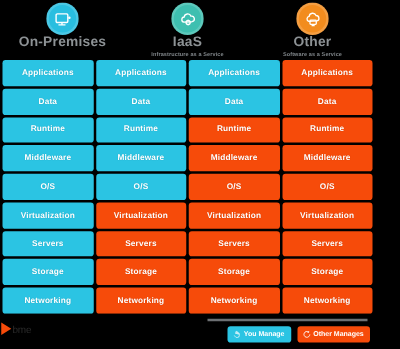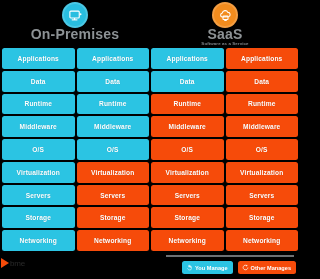--- a/index.html
+++ b/index.html
@@ -20,21 +20,21 @@
     padding-top: 2px;
   }
   .head-icon {
     width: 26px; height: 26px; border-radius: 50%;
     display: flex; align-items: center; justify-content: center;
     border: 2px solid rgba(255,255,255,0.16);
     margin-bottom: 1px;
   }
   .head-icon svg { display: block; }
   .head-title {
-    font-size: 14px; font-weight: bold; color: #8d9295;
+    font-size: 11px; font-weight: bold; color: #8d9295;
     letter-spacing: .2px; line-height: 10px; white-space: nowrap;
   }
   .head-sub {
     font-size: 4.4px; font-weight: bold; color: #80868a;
     letter-spacing: .1px; line-height: 7px; white-space: nowrap;
     margin-top: 1px;
   }
 
   
   .grid {
@@ -94,31 +94,43 @@
           <rect x="3" y="5" width="15" height="11" rx="1.5"></rect>
           <line x1="6" y1="19" x2="15" y2="19"></line>
           <line x1="10.5" y1="16" x2="10.5" y2="19"></line>
           <circle cx="20" cy="10" r="1.6" fill="#ffffff" stroke="none"></circle>
         </svg>
       </div>
       <div class="head-title">On-Premises</div>
       <div class="head-sub"></div>
     </div>
 
+    <div class="head-col">
+      <div class="head-icon" style="background:#3EBFB0">
+        <svg width="15" height="15" viewBox="0 0 24 24" fill="none" stroke="#ffffff" stroke-width="1.7">
+          <path d="M6.5 15.5a3.3 3.3 0 0 1 .4-6.5 4.6 4.6 0 0 1 8.8-1.1 3.6 3.6 0 0 1 1.3 7.1z"></path>
+          <circle cx="12" cy="16" r="2.6"></circle>
+          <line x1="12" y1="12.4" x2="12" y2="13.4"></line>
+          <line x1="12" y1="18.6" x2="12" y2="19.6"></line>
+        </svg>
+      </div>
+      <div class="head-title">IaaS</div>
+      <div class="head-sub">Infrastructure as a Service</div>
+    </div>
 
 
     <div class="head-col">
       <div class="head-icon" style="background:#F28C1E">
         <svg width="15" height="15" viewBox="0 0 24 24" fill="none" stroke="#ffffff" stroke-width="1.7">
           <path d="M6.5 14.5a3.3 3.3 0 0 1 .4-6.4 4.6 4.6 0 0 1 8.8-1.1 3.6 3.6 0 0 1 1.3 7z"></path>
           <rect x="8" y="13" width="8" height="5.4" rx="1"></rect>
           <line x1="10" y1="20" x2="14" y2="20"></line>
         </svg>
       </div>
-      <div class="head-title">SaaS</div>
+      <div class="head-title">Other</div>
       <div class="head-sub">Software as a Service</div>
     </div>
   </div>
 
   <div class="grid" id="grid">
       <div class="col">
         <div class="cell you">Applications</div>
         <div class="cell you">Data</div>
         <div class="cell you">Runtime</div>
         <div class="cell you">Middleware</div>

